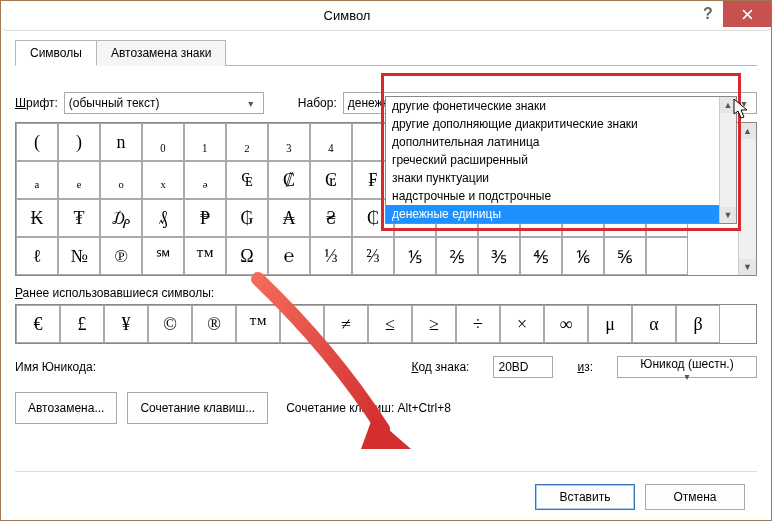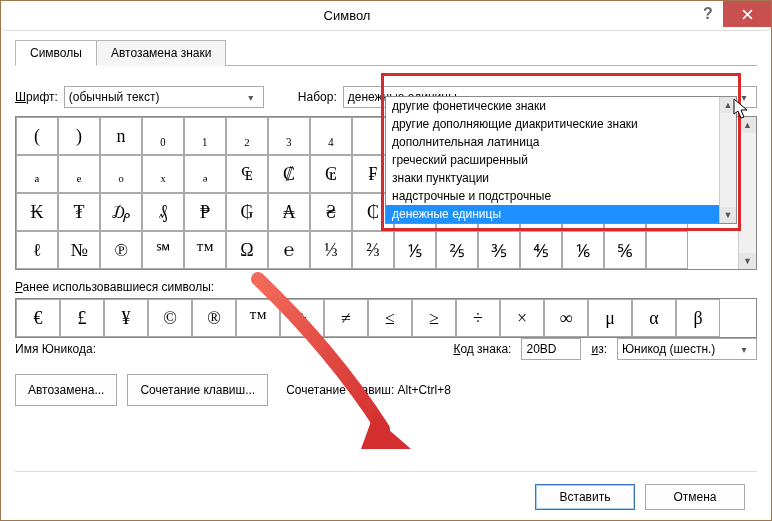--- a/index.html
+++ b/index.html
@@ -57,21 +57,21 @@
     justify-content: center;
     font-size: 14px;
     cursor: pointer;
   }
   .content {
     padding: 8px 14px 12px 14px;
   }
   .tabs {
     display: flex;
     border-bottom: 1px solid #b5b5b5;
-    margin-bottom: 20px;
+    margin-bottom: 26px;
   }
   .tab {
     padding: 5px 14px;
     border: 1px solid #b5b5b5;
     border-bottom: none;
     background: #f5f5f5;
     cursor: pointer;
     position: relative;
     top: 1px;
     margin-right: -1px;
@@ -197,36 +197,36 @@
     margin-top: 10px;
     margin-bottom: 4px;
   }
   .recent-grid {
     display: grid;
     grid-template-columns: repeat(16, 44px);
     grid-auto-rows: 38px;
     border: 1px solid #888;
   }
   .lower {
-    margin-top: 0;
-    display: flex;
-    align-items: center;
-    gap: 10px;
+    margin-top: 12px;
+    display: flex;
+    align-items: center;
+    gap: 24px;
   }
   .unicode-name { flex: 1; }
   .code-input {
     border: 1px solid #a9a9a9;
     height: 22px;
     width: 60px;
     padding: 0 4px;
     display: flex;
     align-items: center;
     background: #fff;
   }
-  .from-dd { width: 140px; }
+  .from-dd { width: 140px; flex-direction: column; }
   .btn-row {
     margin-top: 14px;
     display: flex;
     gap: 10px;
     align-items: center;
   }
   .btn {
     border: 1px solid #a9a9a9;
     background: #fdfdfd;
     padding: 4px 12px;

